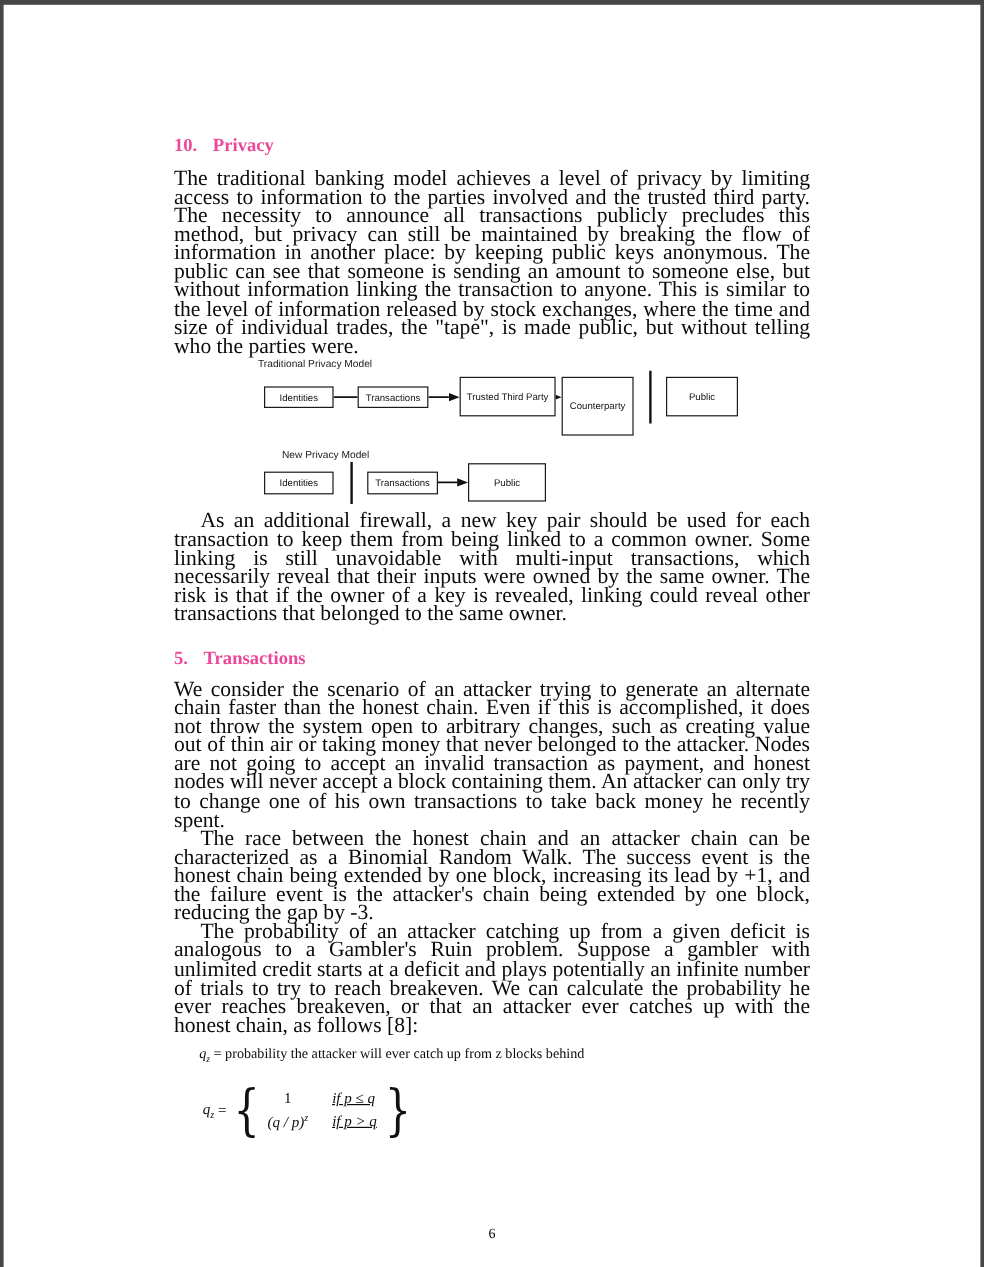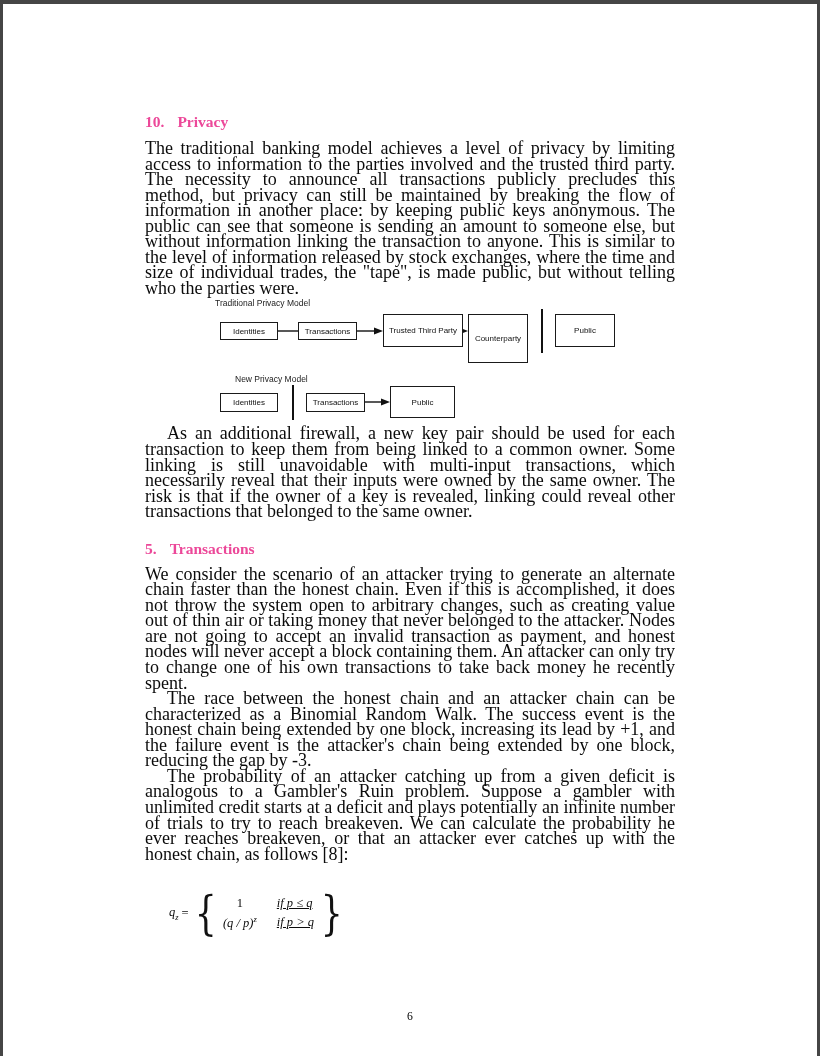--- a/index.html
+++ b/index.html
@@ -76,21 +76,21 @@
     margin-top: 9px;
     margin-left: 21px;
     font-size: 11.8px;
     line-height: 15.8px;
   }
   .defs .var { font-style: italic; }
   .defs sub { font-size: 8px; font-style: italic; }
 
   
   .formula {
-    margin-top: 28px;
+    margin-top: 11px;
     margin-left: 24px;
     display: flex;
     align-items: center;
     font-size: 12.5px;
     font-family: "Liberation Serif", serif;
   }
   .formula .lhs { font-style: italic; }
   .formula .lhs sub { font-size: 8.5px; }
   .formula .eq { margin: 0 2px 0 3px; }
   .formula .brace {
@@ -168,20 +168,21 @@
 
     <div class="section-heading" style="margin-top:20px;">
       <span class="sec-num">5.</span><span>Transactions</span>
     </div>
 
     <p class="para" style="margin-top:9px;">We consider the scenario of an attacker trying to generate an alternate chain faster than the honest chain.  Even if this is accomplished, it does not throw the system open to arbitrary changes, such as creating value out of thin air or taking money that never belonged to the attacker.  Nodes are not going to accept an invalid transaction as payment, and honest nodes will never accept a block containing them.  An attacker can only try to change one of his own transactions to take back money he recently spent.</p>
     <p class="para indent">The race between the honest chain and an attacker chain can be characterized as a Binomial Random Walk.  The success event is the honest chain being extended by one block, increasing its lead by +1, and the failure event is the attacker's chain being extended by one block, reducing the gap by -3.</p>
     <p class="para indent">The probability of an attacker catching up from a given deficit is analogous to a Gambler's Ruin problem.  Suppose a gambler with unlimited credit starts at a deficit and plays potentially an infinite number of trials to try to reach breakeven.  We can calculate the probability he ever reaches breakeven, or that an attacker ever catches up with the honest chain, as follows [8]:</p>
 
     <div class="defs">
+      <div><span class="var">q</span><sub>z</sub><span> = probability the attacker will ever catch up from z blocks behind</span></div>
     </div>
 
     <div class="formula">
       <span class="lhs"><span>q</span><sub>z</sub></span>
       <span class="eq">=</span>
       <span class="brace">{</span>
       <span class="matrix">
         <span class="val plain">1</span>
         <span class="cond">if  p ≤ q</span>
         <span class="val"><span>(q / p)</span><sup>z</sup></span>

